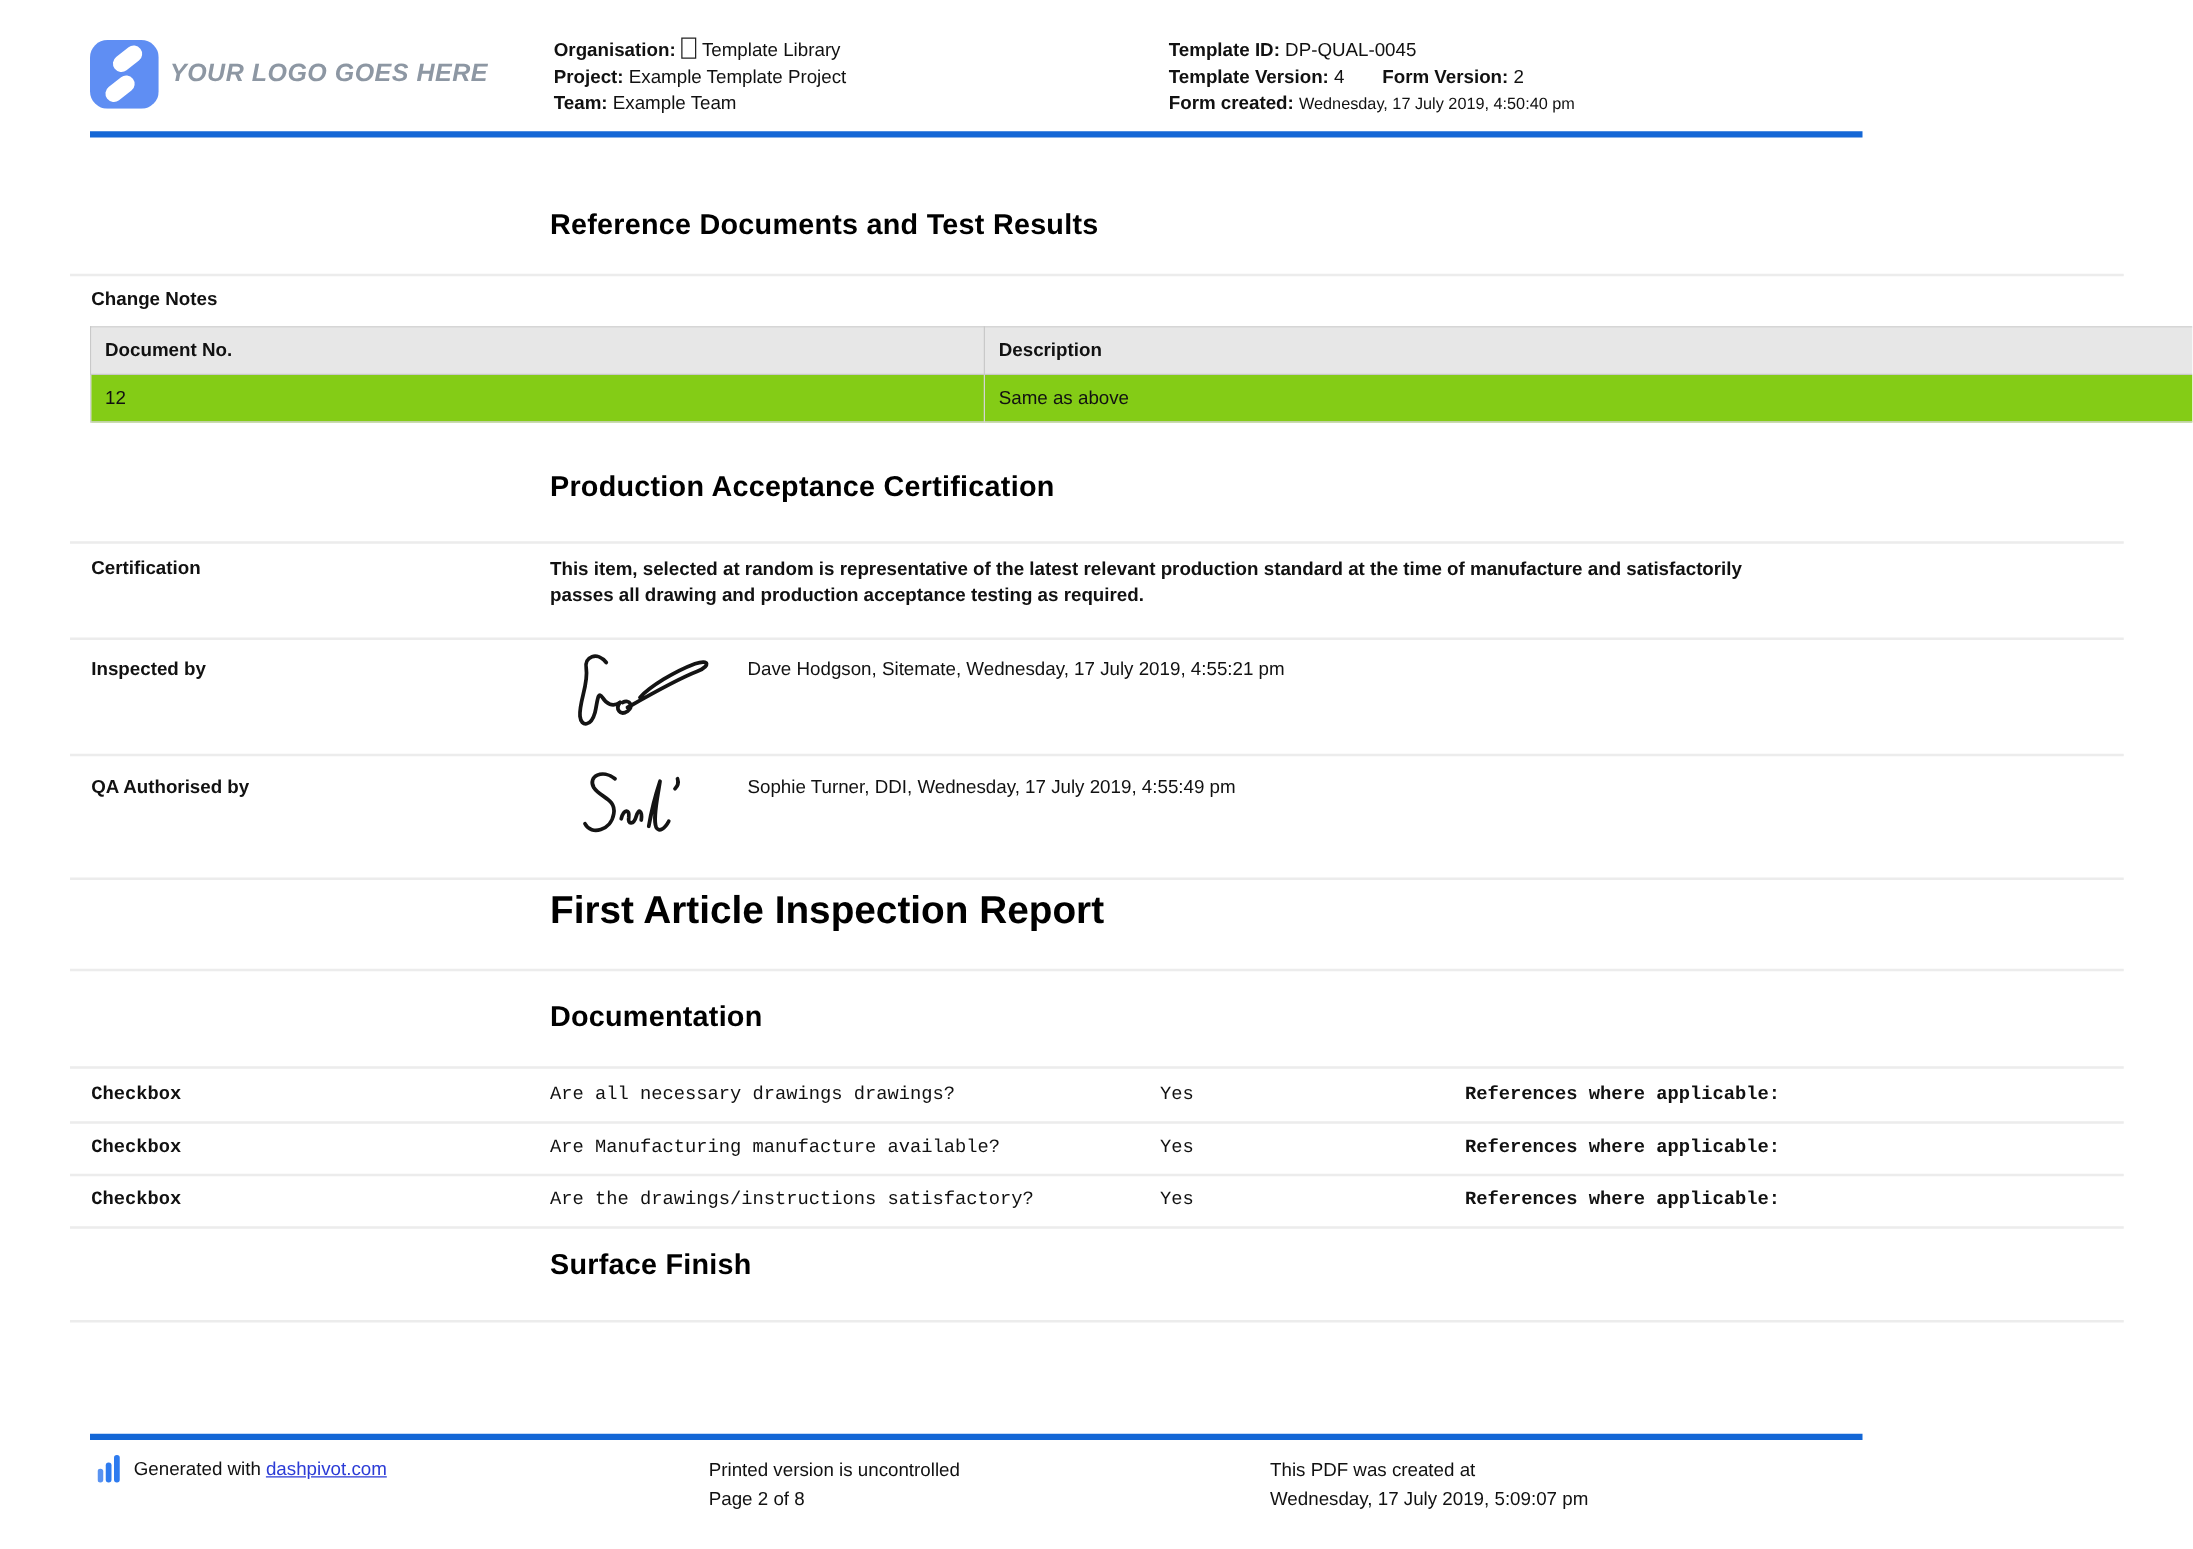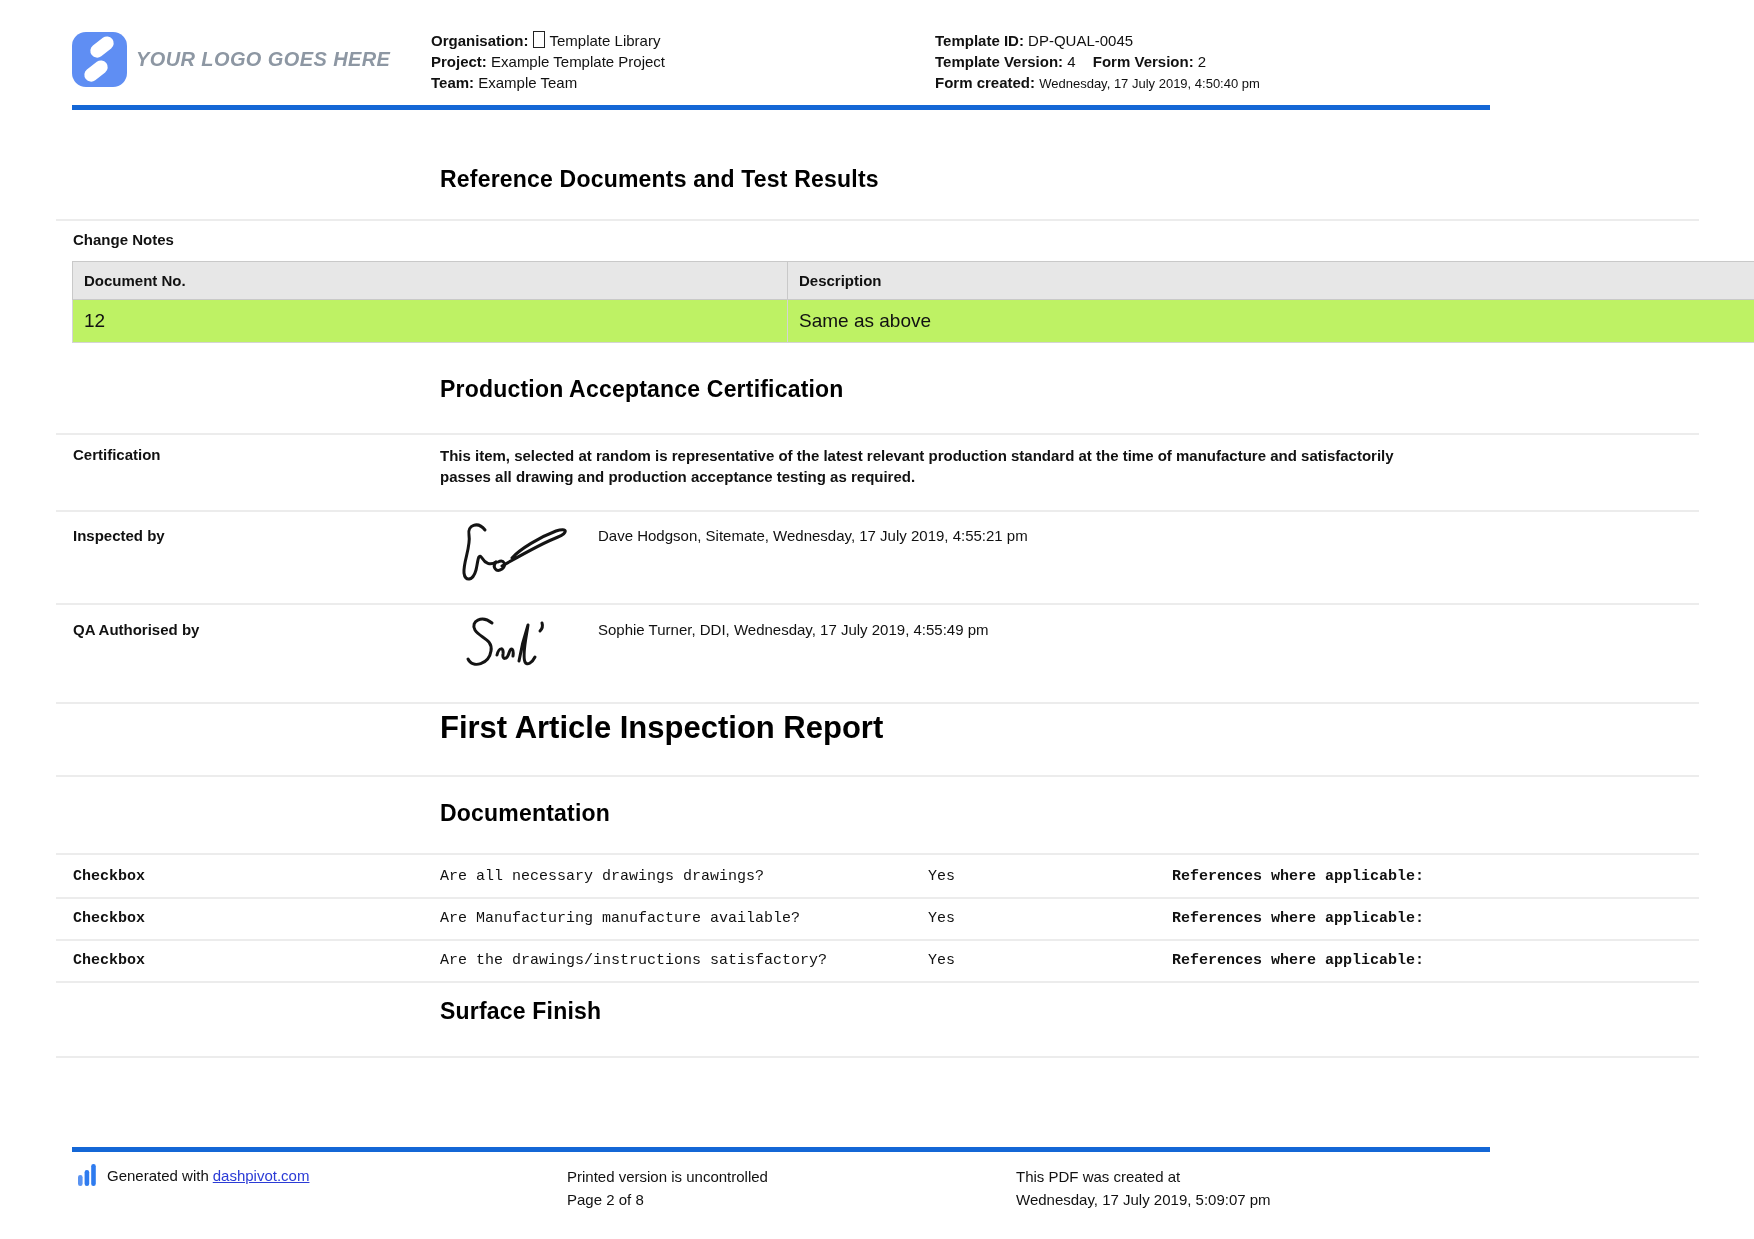--- a/index.html
+++ b/index.html
@@ -17,34 +17,34 @@
   .lbl{font-weight:bold;font-size:15px;white-space:nowrap;}
   .val{font-size:15px;white-space:nowrap;}
   .h2{font-weight:bold;font-size:23px;letter-spacing:.2px;color:#000;white-space:nowrap;}
   .h1{font-weight:bold;font-size:31px;color:#000;white-space:nowrap;}
 
   
   .logo-badge{left:72px;top:32px;}
   .logo-text{left:136px;top:48px;font-size:20px;font-weight:bold;font-style:italic;
              color:#8d97a3;letter-spacing:.4px;white-space:nowrap;}
   .meta{top:30px;font-size:15px;}
-  .meta-left{left:431px;}
+  .meta-left{left:443px;}
   .meta-right{left:935px;}
   .meta-row{line-height:21px;white-space:nowrap;}
   .meta-row .b{font-weight:bold;}
-  .meta-row .gap{margin-left:13px;}
+  .meta-row .gap{margin-left:26px;}
   .small{font-size:13px;}
   .tofu{display:inline-block;width:10px;height:15px;border:1.5px solid #222;
         margin:0 5px 0 4px;vertical-align:-2px;}
 
   
   .tbl{left:72px;top:261px;width:1702px;border-collapse:collapse;table-layout:fixed;}
   .tbl th{background:#e7e7e7;border:1px solid #c9c9c9;text-align:left;
           font-size:15px;font-weight:bold;padding:10px 11px;}
-  .tbl td{border:1px solid #d4d4d4;background:#bef264;font-size:19px;padding:10px 11px;}
+  .tbl td{border:1px solid #d4d4d4;background:#84cc16;font-size:15px;padding:10px 11px;}
   .col-doc{width:715px;}
 
   
   .sig path{fill:none;stroke:#141414;stroke-width:3;stroke-linecap:round;stroke-linejoin:round;}
 
   
   .doc-row{position:absolute;left:56px;width:1643px;height:42px;border-bottom:2px solid #ececec;font-family:Liberation Mono, monospace;}
   .doc-row span{position:absolute;top:50%;transform:translateY(-50%);white-space:nowrap;}
   .doc-row .c1{left:17px;font-weight:bold;font-size:15px;}
   .doc-row .c2{left:384px;font-size:15px;}

